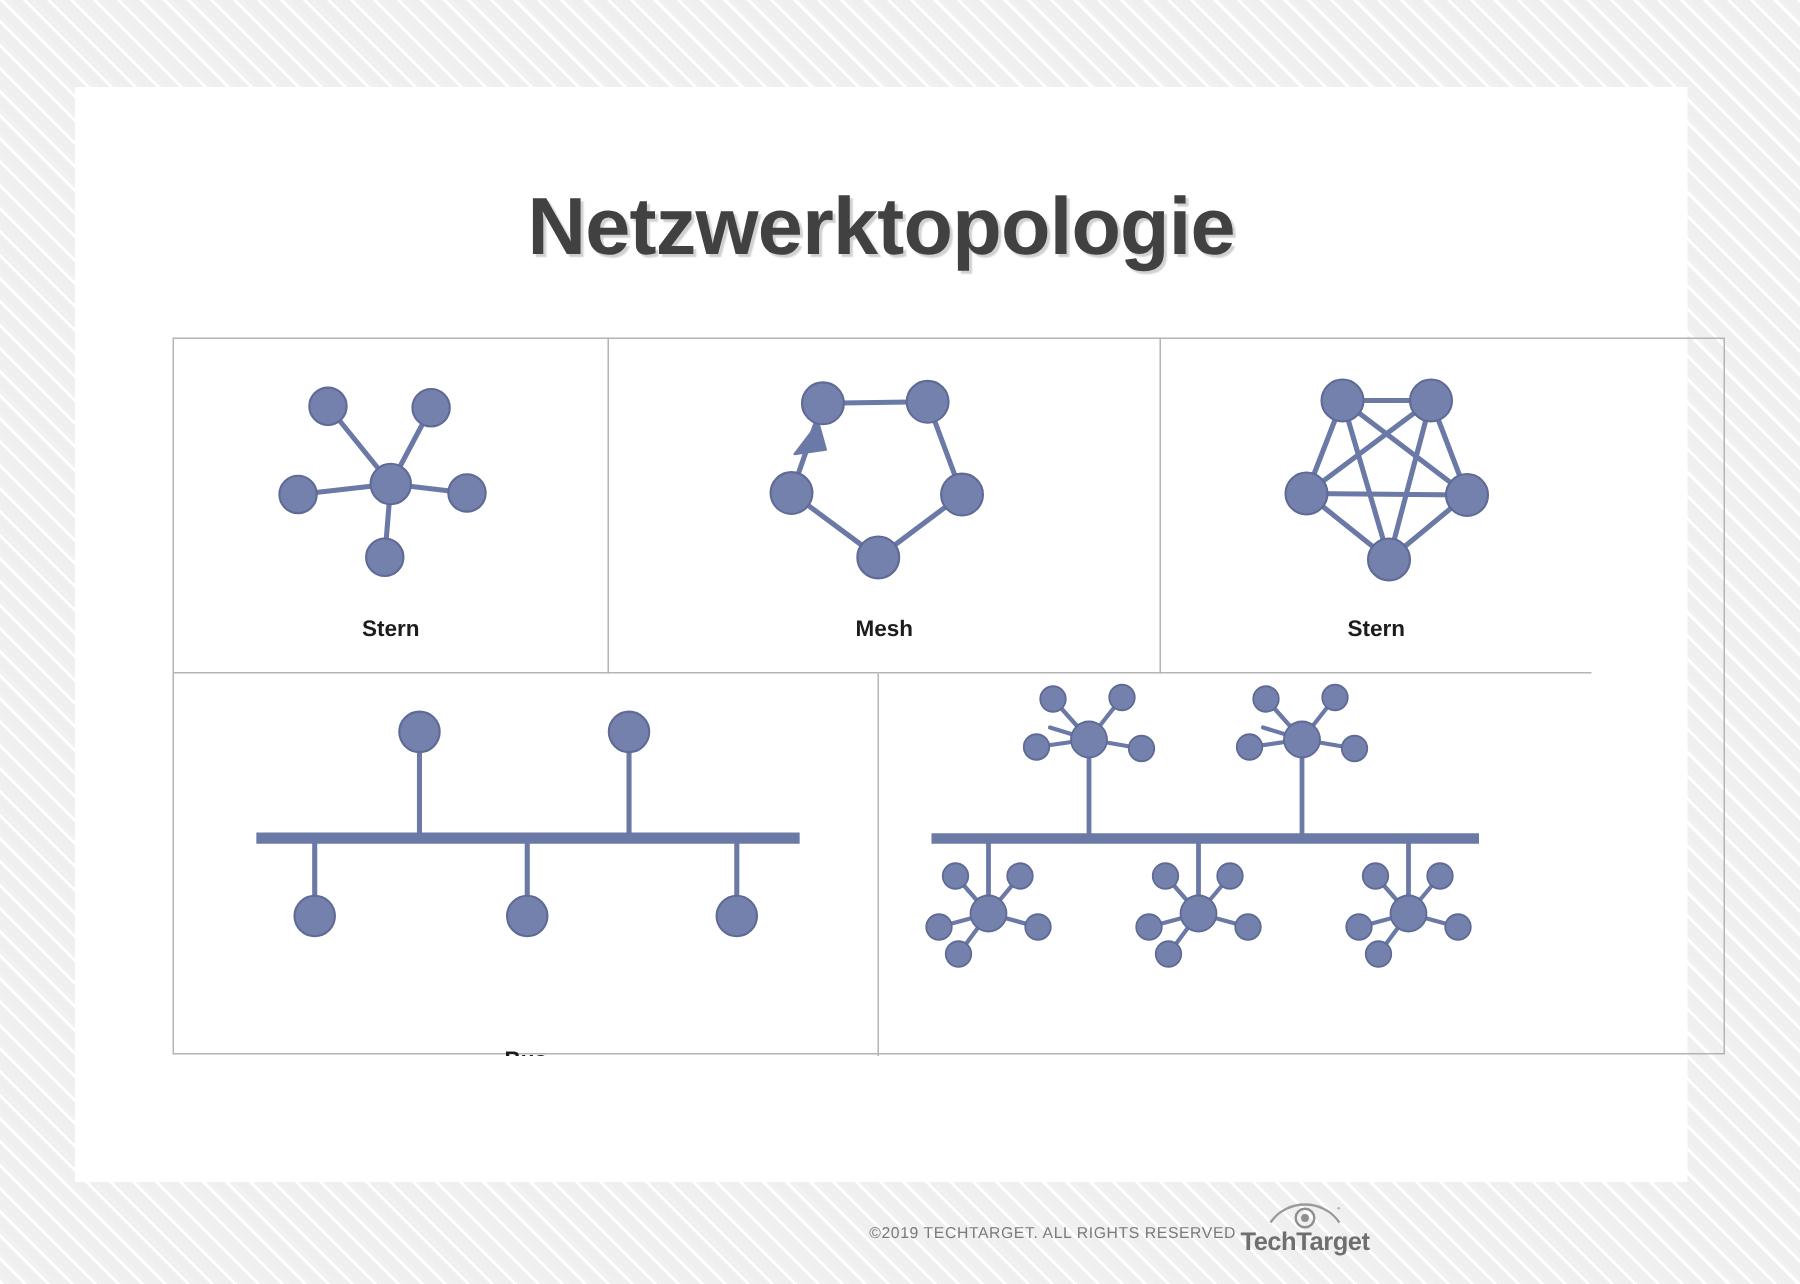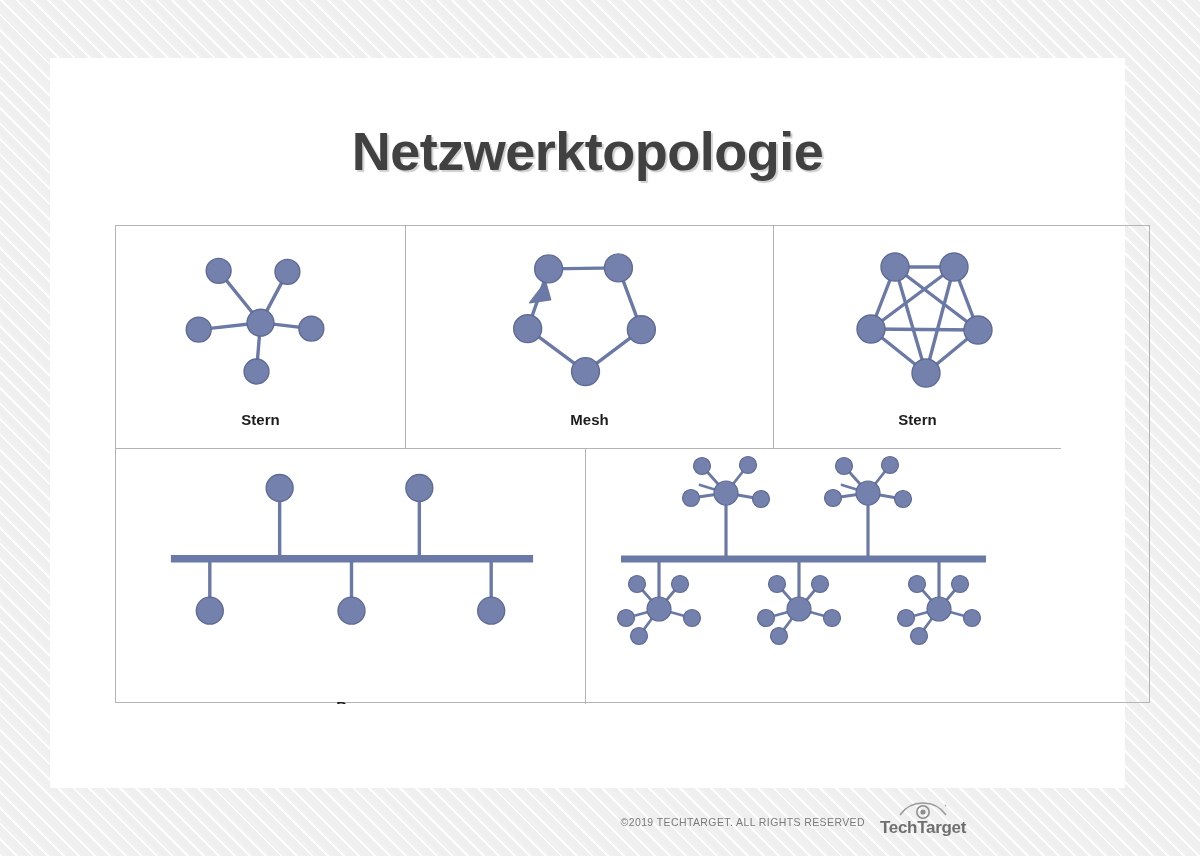--- a/index.html
+++ b/index.html
@@ -101,34 +101,33 @@
   .p-bus  .panel-label,
   .p-tree .panel-label { top: 217px; margin-top: 32px; }
 
   
   .footer {
     position: absolute;
     left: 0;
     top: 806px;
     width: 952px;
     height: 40px;
-    margin-left: 41px;
   }
   .copyright {
     position: absolute;
     right: 128px;
     top: 10px;
     font-size: 10.5px;
     letter-spacing: 0.4px;
     color: #7a7a7a;
     white-space: nowrap;
   }
   .logo {
     position: absolute;
-    right: 18px;
+    right: 30px;
     top: -6px;
     width: 104px;
     height: 44px;
   }
   .logo-mark {
     position: absolute;
     left: 26px;
     top: 0;
     width: 52px;
     height: 20px;

